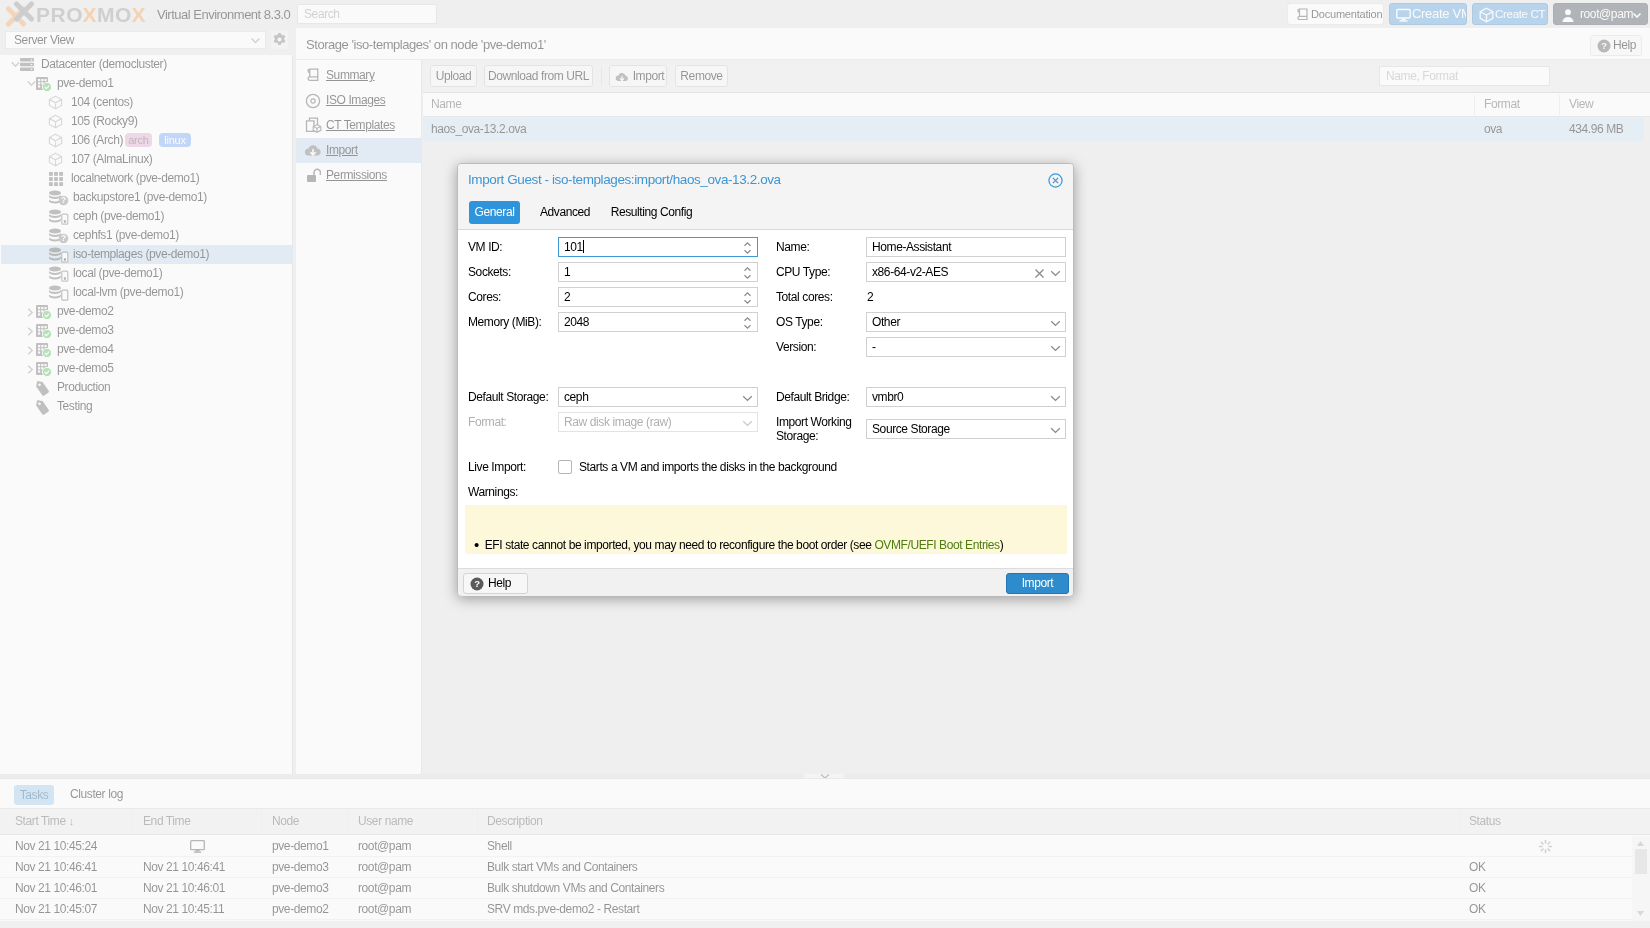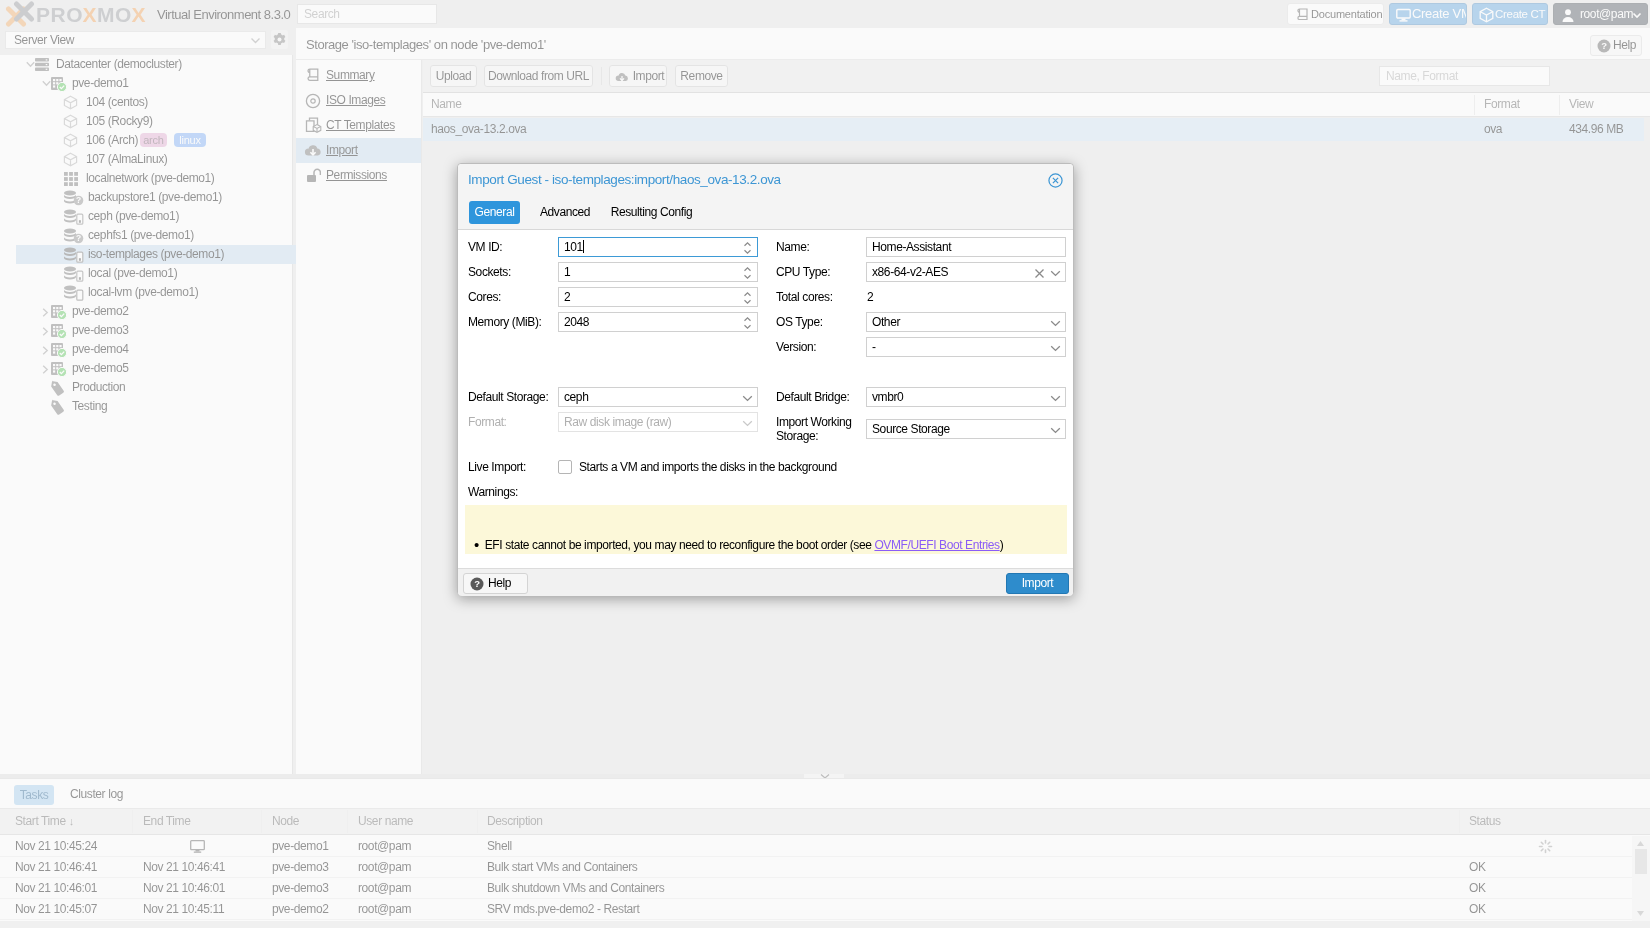--- a/index.html
+++ b/index.html
@@ -14,21 +14,21 @@
 #vetxt { left:157px; top:7px; font-size:13px; letter-spacing:-0.5px; color:#000; }
 #search { left:297px; top:4px; width:140px; height:20px; background:#fff; border:1px solid #d0d0d0; color:#999; line-height:18px; padding-left:6px; }
 .hbtn { position:absolute; top:3px; height:22px; border-radius:3px; line-height:20px; white-space:nowrap; overflow:hidden; }
 #docbtn { left:1287px; width:97px; background:#fff; border:1px solid #d9d9d9; color:#000; padding-left:23px; font-size:11px; letter-spacing:-0.2px; }
 #cvm { left:1389px; width:78px; font-size:13px; letter-spacing:-0.3px; background:#59a1dd; border:1px solid #4284bd; color:#fff; padding-left:22px; }
 #cct { left:1472px; width:76px; font-size:11.5px; letter-spacing:-0.3px; background:#59a1dd; border:1px solid #4284bd; color:#fff; padding-left:22px; }
 #usr { left:1553px; width:95px; font-size:12px; background:#474f57; border:1px solid #3c444c; color:#fff; padding-left:26px; }
 
 #leftpanel { left:0; top:55px; width:293px; height:719px; background:#fff; border-right:1px solid #cfcfcf; }
 #row2:after { content:""; position:absolute; left:292px; top:27px; }
-.trow { position:absolute; left:16px; width:292px; height:19px; line-height:19px; white-space:nowrap;text-decoration:underline; }
+.trow { position:absolute; left:1px; width:292px; height:19px; line-height:19px; white-space:nowrap;text-decoration:underline; }
 .trow .lbl { position:absolute; top:0; }
 .tico { position:absolute; top:2px; }
 .tag { display:inline-block; height:14px; line-height:14px; border-radius:4px; font-size:11px; letter-spacing:-0.2px; position:absolute; top:2px; text-align:center; }
 
 #titleband { left:296px; top:28px; width:1354px; height:32px; background:#fff; border-bottom:1px solid #dcdcdc; }
 #titletxt { left:306px; top:37px; font-size:13px; letter-spacing:-0.45px; color:#000; }
 #helpbtn { left:1590px; top:35px; width:52px; height:21px; background:#f7f7f7; border:1px solid #d9d9d9; border-radius:3px; color:#000; line-height:19px; padding-left:22px; }
 #submenu { left:296px; top:60px; width:126px; height:714px; background:#fff; border-right:1px solid #d4d4d4; }
 .smitem { position:absolute; left:0; width:125px; height:25px; line-height:25px; color:#000; }
 .smitem .lbl { position:absolute; left:30px;text-decoration:underline; }
@@ -621,21 +621,21 @@
         <path d="M1.2 1.2 L5.5 5.4 L9.8 1.2" fill="none" stroke="#8a8a8a" stroke-width="1.3"></path>
       </svg>
   </div>
 
   <div class="flabel" style="left:10px;top:296px">Live Import:</div>
   <div class="cb" style="left:100px;top:296px"></div>
   <div class="flabel" style="left:121px;top:296px">Starts a VM and imports the disks in the background</div>
   <div class="flabel" style="left:10px;top:321px">Warnings:</div>
 
   <div id="warnbox" class="abs">
-    <div class="abs" style="left:9px;top:33px;line-height:14px"><span style="font-size:15px;vertical-align:-1px">•</span>&nbsp; EFI state cannot be imported, you may need to reconfigure the boot order (see <span style="color:#8b5cf6;text-decoration:underline">OVMF/UEFI Boot Entries</span>)</div>
+    <div class="abs" style="left:9px;top:33px;line-height:14px"><span style="font-size:15px;vertical-align:-1px">•</span>&nbsp; EFI state cannot be imported, you may need to reconfigure the boot order (see <span style="color:#4d7c0f;">OVMF/UEFI Boot Entries</span>)</div>
   </div>
 
   <div id="dlgfoot" class="abs"></div>
   <div id="helpbtn2" class="abs">Help
     <svg class="abs" style="left:6px;top:3px" width="14" height="14" viewBox="0 0 14 14">
         <circle cx="7" cy="7" r="6.5" fill="#5a5a5a"></circle>
         <text x="7" y="10.2" font-size="9.5" font-weight="bold" fill="#fff" text-anchor="middle" font-family="Liberation Sans">?</text>
       </svg>
   </div>
   <div id="importbtn" class="abs">Import</div>

